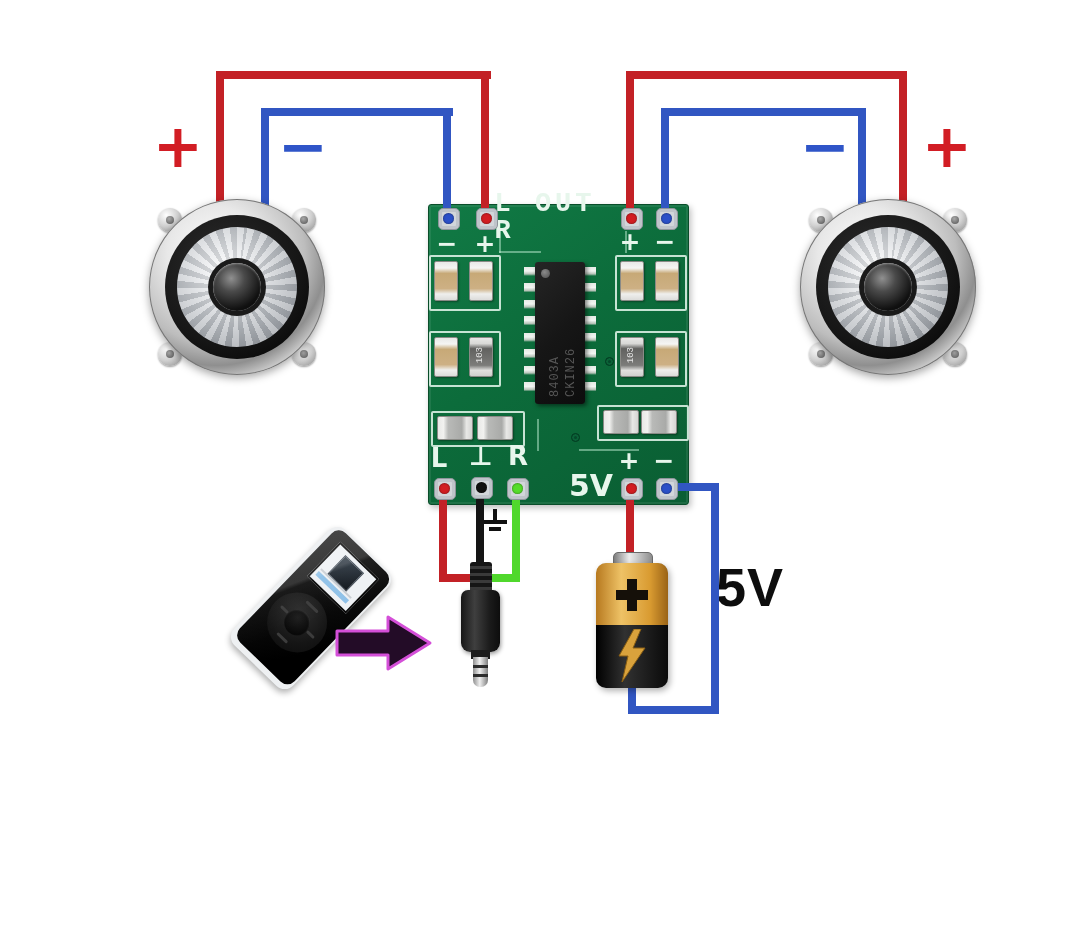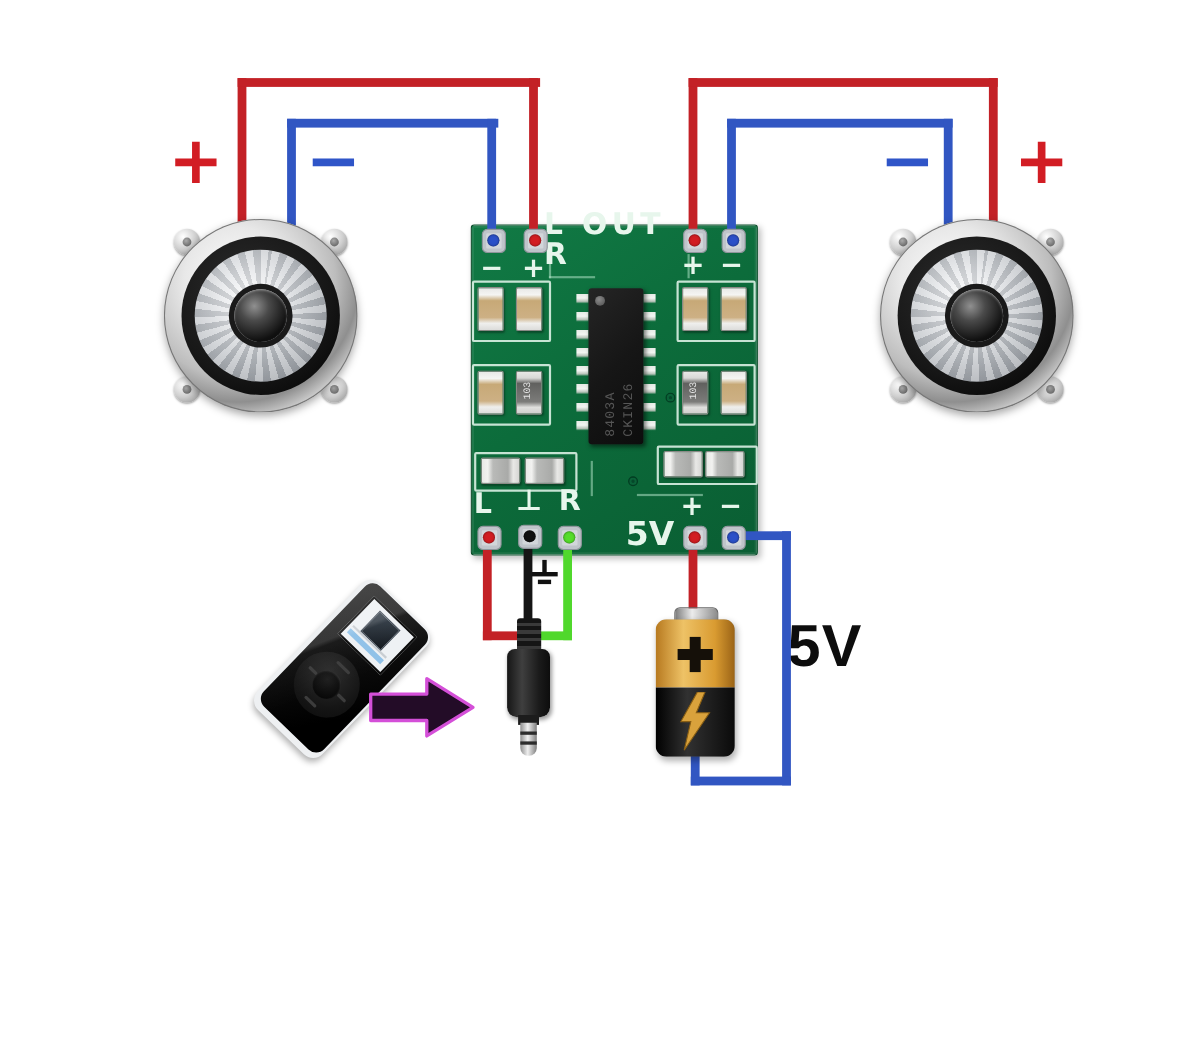--- a/index.html
+++ b/index.html
@@ -209,21 +209,21 @@
 
     <div class="trace" style="left:70px;top:26px;width:2px;height:22px;"></div>
     <div class="trace" style="left:70px;top:46px;width:42px;height:2px;"></div>
     <div class="trace" style="left:196px;top:26px;width:2px;height:22px;"></div>
     <div class="trace" style="left:150px;top:244px;width:60px;height:2px;"></div>
     <div class="trace" style="left:108px;top:214px;width:2px;height:32px;"></div>
     <div class="via" style="left:64px;top:226px;"></div>
     <div class="via" style="left:142px;top:228px;"></div>
     <div class="via" style="left:176px;top:152px;"></div>
 
-    <div class="silk" style="left:130px;top:13px;font-size:27px;letter-spacing:4px;">L OUT R</div>
+    <div class="silk" style="left:130px;top:13px;font-size:27px;letter-spacing:4px;font-family:Liberation Mono, monospace;">L OUT R</div>
     <div class="silk" style="left:18px;top:38px;font-size:25px;">−</div>
     <div class="silk" style="left:56px;top:38px;font-size:25px;">+</div>
     <div class="silk" style="left:201px;top:36px;font-size:25px;">+</div>
     <div class="silk" style="left:236px;top:36px;font-size:25px;">−</div>
 
     <div class="pad" style="left:9px;top:3px;">
         <div class="pad-dot dot-blue"></div>
       </div>
     <div class="pad" style="left:47px;top:3px;">
         <div class="pad-dot dot-red"></div>

